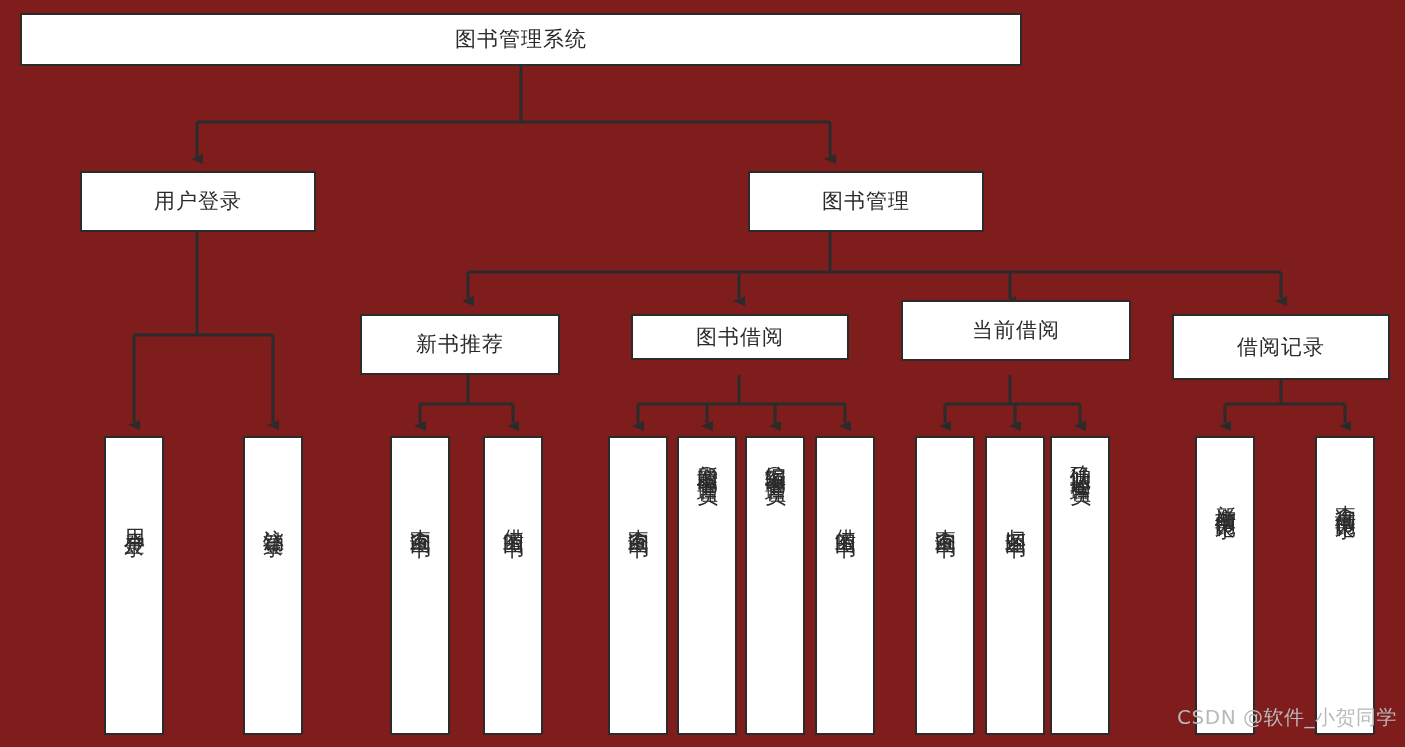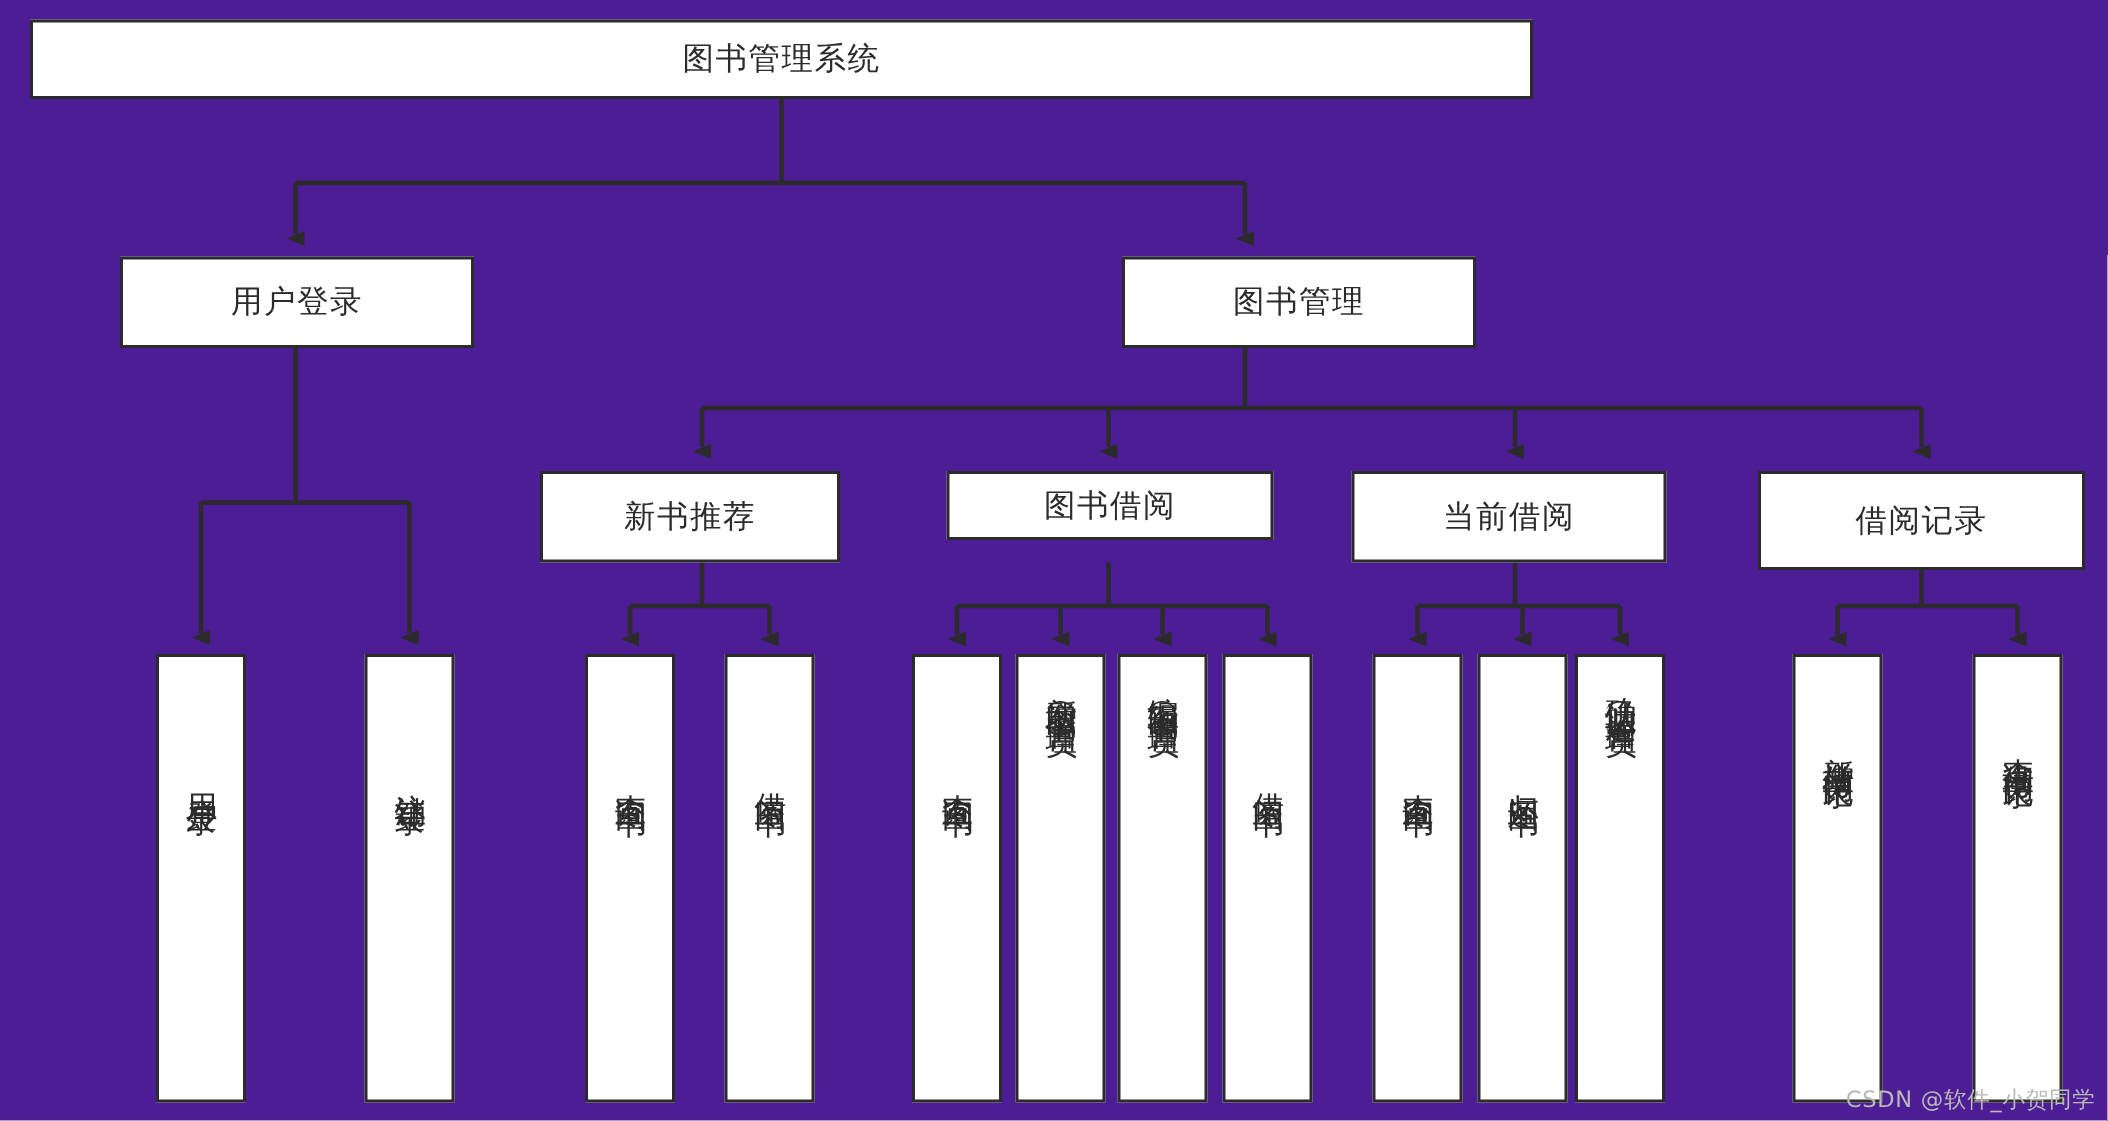--- a/index.html
+++ b/index.html
@@ -8,21 +8,21 @@
     padding: 0;
     background: #ffffff;
   }
   body {
     font-family: "DejaVu Sans", "Liberation Sans", sans-serif;
   }
   #canvas {
     position: relative;
     width: 1405px;
     height: 747px;
-    background: #4c1d95;
+    background: #7f1d1d;
     overflow: hidden;
   }
   #edges {
     position: absolute;
     left: 0;
     top: 0;
     width: 1405px;
     height: 747px;
     pointer-events: none;
   }
@@ -69,22 +69,22 @@
   }
   .node.vert.mid2 .label {
     margin-top: 46px;
   }
   .node.vert.tall .label {
     margin-top: 6px;
   }
   #watermark {
     position: absolute;
     right: 8px;
-    bottom: 4px;
-    font-size: 15px;
+    bottom: 16px;
+    font-size: 20px;
     color: #b9b9b9;
     letter-spacing: 0.5px;
     white-space: nowrap;
     font-family: "DejaVu Sans", "Liberation Sans", sans-serif;
   }
 </style>
 </head>
 <body>
 
 <div id="canvas">
@@ -149,21 +149,21 @@
   <div class="node horiz" style="left:712px; top:171px; width:236px; height:61px;margin-left:36px;">
     <span class="label">图书管理</span>
   </div>
 
   <div class="node horiz" style="left:360px; top:314px; width:200px; height:61px;">
     <span class="label">新书推荐</span>
   </div>
   <div class="node horiz" style="left:631px; top:314px; width:218px; height:46px;">
     <span class="label">图书借阅</span>
   </div>
-  <div class="node horiz" style="left:901px; top:314px; width:210px; height:61px;">
+  <div class="node horiz" style="left:901px; top:300px; width:230px; height:61px;">
     <span class="label">当前借阅</span>
   </div>
   <div class="node horiz" style="left:1172px; top:314px; width:218px; height:66px;">
     <span class="label">借阅记录</span>
   </div>
 
   <div class="node vert mid" style="left:104px; top:436px; width:60px; height:299px;">
     <span class="label">用户登录</span>
   </div>
   <div class="node vert mid" style="left:243px; top:436px; width:60px; height:299px;">

